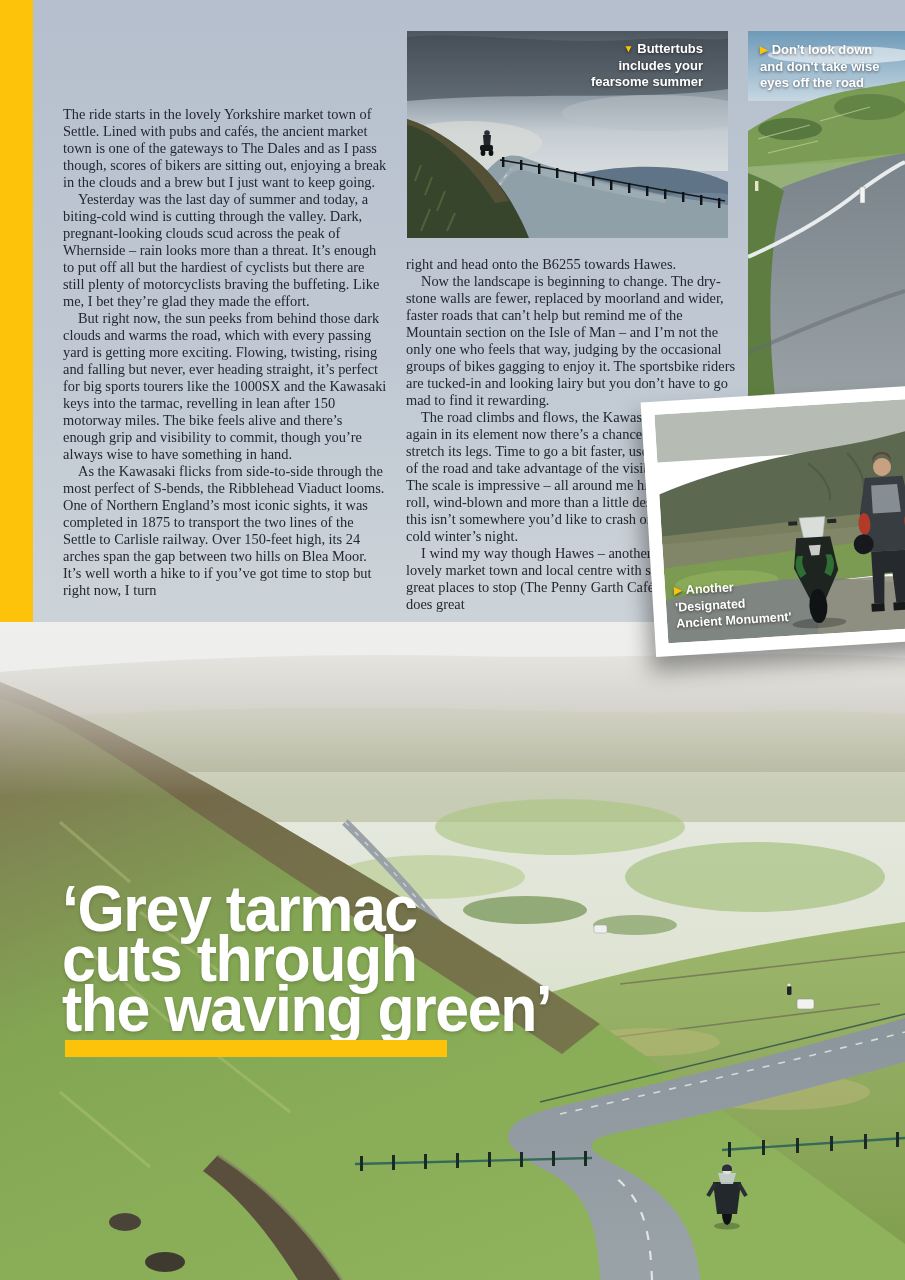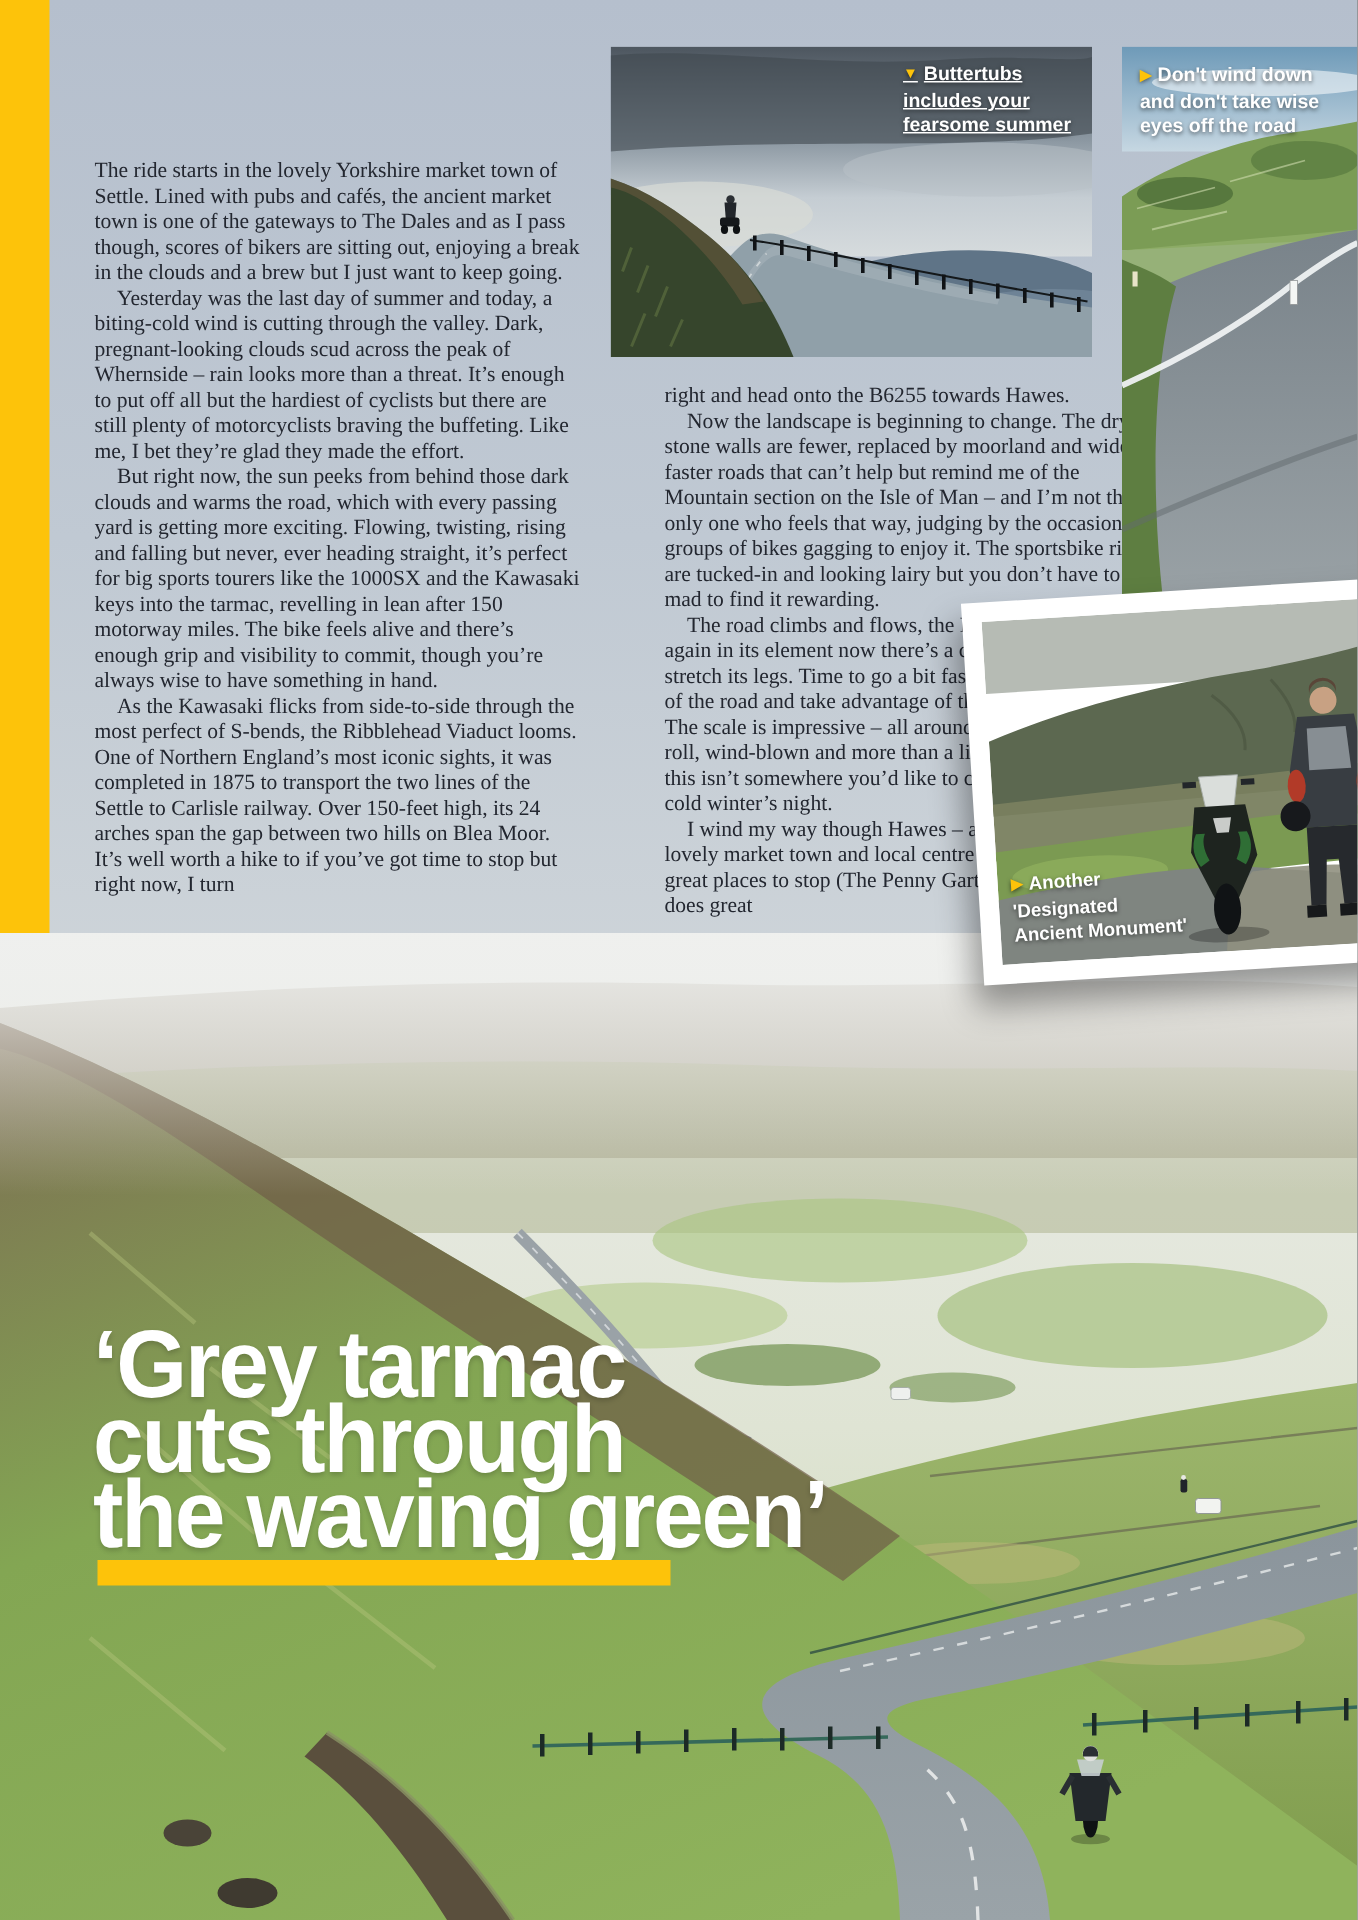--- a/index.html
+++ b/index.html
@@ -8,42 +8,42 @@
     background:linear-gradient(180deg,#b5bfcd 0%,#c0c9d3 28%,#d0d6da 55%,#dfe2e1 78%,#e8e9e7 100%);
     font-family:"Liberation Sans",sans-serif;
   }
   .yellow-stripe{position:absolute;left:0;top:0;width:33px;height:622px;z-index:2;}
   
   .col{position:absolute;z-index:2;font-family:"Liberation Serif",serif;
        font-size:14.4px;line-height:17px;color:#232730;overflow:hidden;}
   .col p{margin:0;}
   .col p.indent{text-indent:15px;}
   #col1{left:63px;top:106px;width:324px;height:532px;}
-  #col2{left:406px;top:256px;width:331px;height:388px;margin-left:37px;}
+  #col2{left:406px;top:256px;width:331px;height:388px;}
   #col2 p.narrow{width:278px;}
   
   .photo{position:absolute;overflow:hidden;z-index:2;}
   .photo svg{display:block;width:100%;height:100%;}
   #photo-buttertubs{left:407px;top:31px;width:321px;height:207px;}
   #photo-dontlook{left:748px;top:31px;width:157px;height:366px;}
   #big-photo{left:0;top:622px;width:905px;height:658px;z-index:1;}
   
   #photo-monument{
     position:absolute;left:643px;top:400px;width:292px;height:255px;z-index:3;
     background:#fff;padding:13px;box-sizing:border-box;
     transform:rotate(-3.5deg);transform-origin:40px 40px;
     box-shadow:-6px 14px 22px rgba(0,0,0,.38);
   }
   #photo-monument svg{display:block;width:100%;height:100%;}
   
   .caption{position:absolute;color:#fff;font-weight:bold;font-size:13px;line-height:16px;
            text-shadow:0 1px 3px rgba(0,0,0,.55);z-index:4;}
   .caption .line{display:block;}
   .cap-marker{font-size:10px;letter-spacing:0;margin-right:4px;position:relative;top:-1px;}
-  #cap-buttertubs{right:14px;top:10px;text-align:left;text-decoration:underline;}
+  #cap-buttertubs{right:25px;top:10px;text-align:right;}
   #cap-dontlook{left:12px;top:11px;text-align:left;}
   #cap-monument{left:22px;bottom:24px;text-align:left;font-size:12.5px;}
   
   .pull-quote{position:absolute;left:62px;top:884px;z-index:2;color:#fff;
       font-weight:800;font-size:64px;line-height:50px;letter-spacing:-1.5px;
       text-shadow:0 2px 4px rgba(0,0,0,.18);}
   .pull-quote .qline{display:block;transform:scaleX(.95);transform-origin:left;}
   .quote-bar{position:absolute;left:65px;top:1040px;width:382px;height:17px;z-index:2;}
   
   .footer{position:absolute;left:38px;top:1233px;z-index:4;color:#fff;font-size:13px;
@@ -149,21 +149,21 @@
       <path d="M10,108 L62,94 M72,90 L122,76 M20,122 L70,110" stroke="#cfdcae" stroke-width="1.2" opacity="0.6"></path>
       <path d="M0,136 L157,122 L157,152 C100,152 40,162 0,172 Z" fill="#8fae68" opacity="0.85"></path>
       <path d="M0,172 C45,150 95,132 157,122 L157,366 L0,366 Z" fill="url(#dlRoad)"></path>
       <path d="M0,142 L0,366 L27,366 C19,290 21,212 36,160 C22,150 9,146 0,142 Z" fill="#5e7e41"></path>
       <path d="M0,226 C45,206 86,181 113,159 C131,146 146,136 157,131" stroke="#eef1f2" stroke-width="4" fill="none" opacity="0.95"></path>
       <path d="M0,322 C50,300 102,278 157,260" stroke="#62696e" stroke-width="4" fill="none" opacity="0.5"></path>
       <rect x="112" y="156" width="5" height="16" fill="#f4f6f4" stroke="#8a8f90" stroke-width="0.5"></rect>
       <rect x="7" y="150" width="3.4" height="10" fill="#e8e4c8"></rect>
     </svg>
     <div class="caption" id="cap-dontlook">
-      <span class="line"><span class="cap-marker" style="color:#FDC30A">▶</span><span>Don't wind down</span></span>
+      <span class="line"><span class="cap-marker" style="color:#FDC30A">▶</span><span>Don't look down</span></span>
       <span class="line">and don't take wise</span>
       <span class="line">eyes off the road</span>
     </div>
   </div>
 
   <div id="photo-monument">
     <svg viewBox="0 0 266 229" preserveAspectRatio="none">
       <rect x="0" y="0" width="266" height="48" fill="#b6bbb4"></rect>
       <path d="M0,80 C50,62 110,50 170,44 C210,40 240,34 266,28 L266,122 L0,130 Z" fill="#5c6850"></path>
       <path d="M150,58 C165,70 172,84 170,96 M190,50 C200,62 206,74 204,86" stroke="#4b5540" stroke-width="2" fill="none" opacity="0.7"></path>

